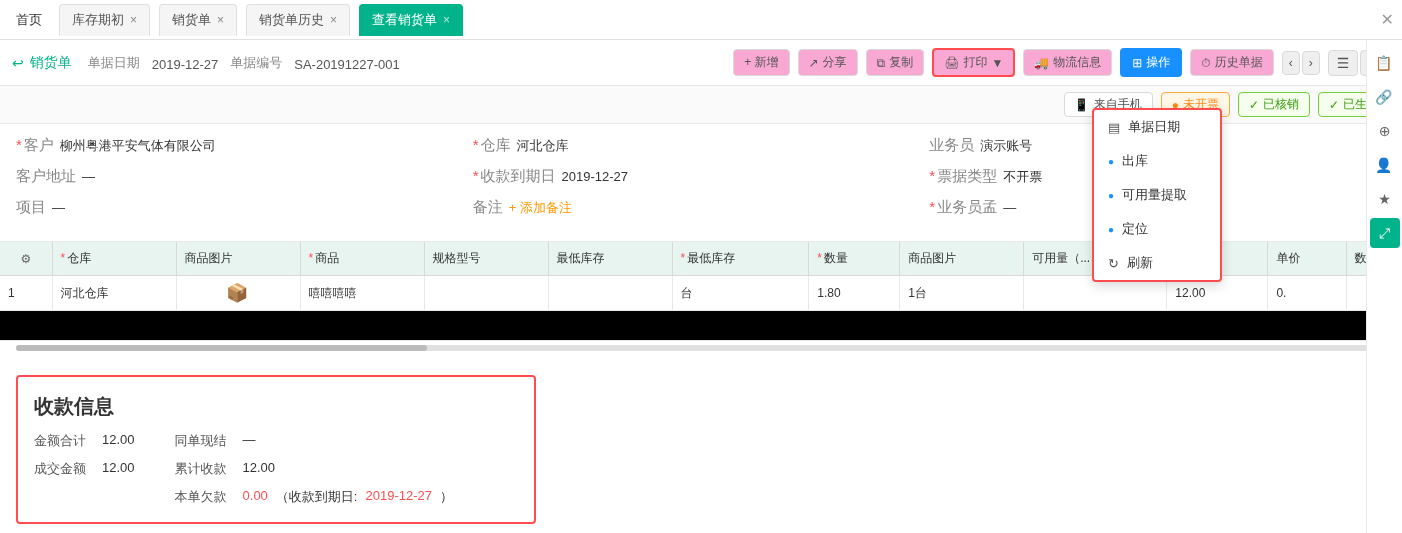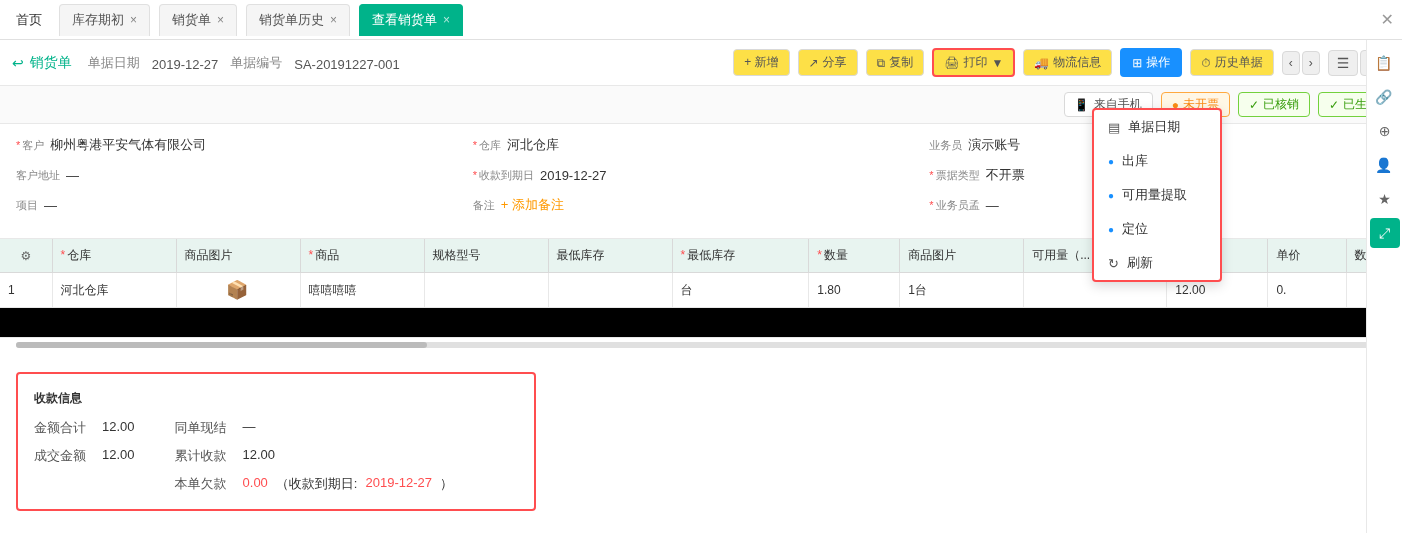--- a/index.html
+++ b/index.html
@@ -24,42 +24,42 @@
     .doc-header {
       display: flex; align-items: center; padding: 8px 12px; border-bottom: 1px solid #e8e8e8;
       background: #fff; gap: 16px;
     }
     .doc-title { display: flex; align-items: center; gap: 6px; color: #00b38a; font-weight: 500; font-size: 14px; }
     .doc-meta { display: flex; align-items: flex-end; gap: 12px; font-size: 13px; color: #555; }
     .doc-meta-label { color: #888; }
     .doc-actions { margin-left: auto; display: flex; align-items: center; gap: 8px; }
     .action-btn {
       display: flex; align-items: center; gap: 4px; padding: 4px 10px; border: 1px solid #d9d9d9;
-      border-radius: 4px; cursor: pointer; background: #fde047; font-size: 12px; color: #555;
+      border-radius: 4px; cursor: pointer; background: #f9a8d4; font-size: 12px; color: #555;
     }
     .nav-arrows { display: flex; gap: 2px; }
     .nav-arrow { padding: 4px 6px; border: 1px solid #d9d9d9; border-radius: 4px; cursor: pointer; font-size: 12px; color: #555; }
     .view-toggle { display: flex; gap: 2px; }
     .view-btn { padding: 4px 8px; border: 1px solid #d9d9d9; border-radius: 4px; cursor: pointer; font-size: 14px; color: #555; }
 
     
     .sub-toolbar {
       display: flex; align-items: center; padding: 6px 12px; background: #fafafa;
       border-bottom: 1px solid #e8e8e8; gap: 8px;
     }
     .sub-btn {
       display: flex; align-items: center; gap: 4px; padding: 3px 10px; border: 1px solid #d9d9d9;
       border-radius: 4px; cursor: pointer; background: #fff; font-size: 12px; color: #555;
     }
 
     
     .form-area { padding: 12px 16px; background: #fff; }
     .form-row { display: flex; align-items: center; margin-bottom: 12px; gap: 0; }
     .form-field { display: flex; align-items: center; flex: 1; gap: 6px; }
-    .form-label { color: #888; font-size: 11px; min-width: fit-content; }
+    .form-label { color: #888; font-size: 15px; min-width: fit-content; }
     .form-label.required::before { content: '*'; color: #ff4d4f; margin-right: 2px; }
     .form-value { color: #333; font-size: 13px; }
 
     
     .table-wrap { overflow-x: auto; border-top: 1px solid #e8e8e8; }
     table { width: 100%; border-collapse: collapse; font-size: 12px; }
     thead tr { background: #e8f4f0; }
     thead th {
       padding: 8px 8px; text-align: left; font-weight: 500; color: #333;
       border-right: 1px solid #d9d9d9; border-bottom: 1px solid #d9d9d9; white-space: nowrap;
@@ -70,21 +70,21 @@
       color: #333;
     }
     tbody tr.subtotal td { background: #000000; font-weight: 400; text-align: right; }
     .gear-cell { text-align: center; color: #666; }
 
     
     .payment-section {
       border: 2px solid #ff4d4f; margin: 12px 16px; padding: 16px; border-radius: 4px;
       display: inline-block; min-width: 520px;
     }
-    .payment-title { font-weight: 600; font-size: 12px; margin-bottom: 12px; }
+    .payment-title { font-weight: 600; font-size: 20px; margin-bottom: 12px; }
     .payment-rows { display: flex; gap: 40px; }
     .payment-col { display: flex; flex-direction: column; gap: 10px; }
     .payment-row { display: flex; align-items: flex-start; gap: 8px; }
     .payment-key { color: #555; min-width: 60px; }
     .payment-val { color: #333; }
     .payment-val.red { color: #ff4d4f; }
     .payment-val.date { color: #ff4d4f; }
 
     
     .dropdown-menu {

